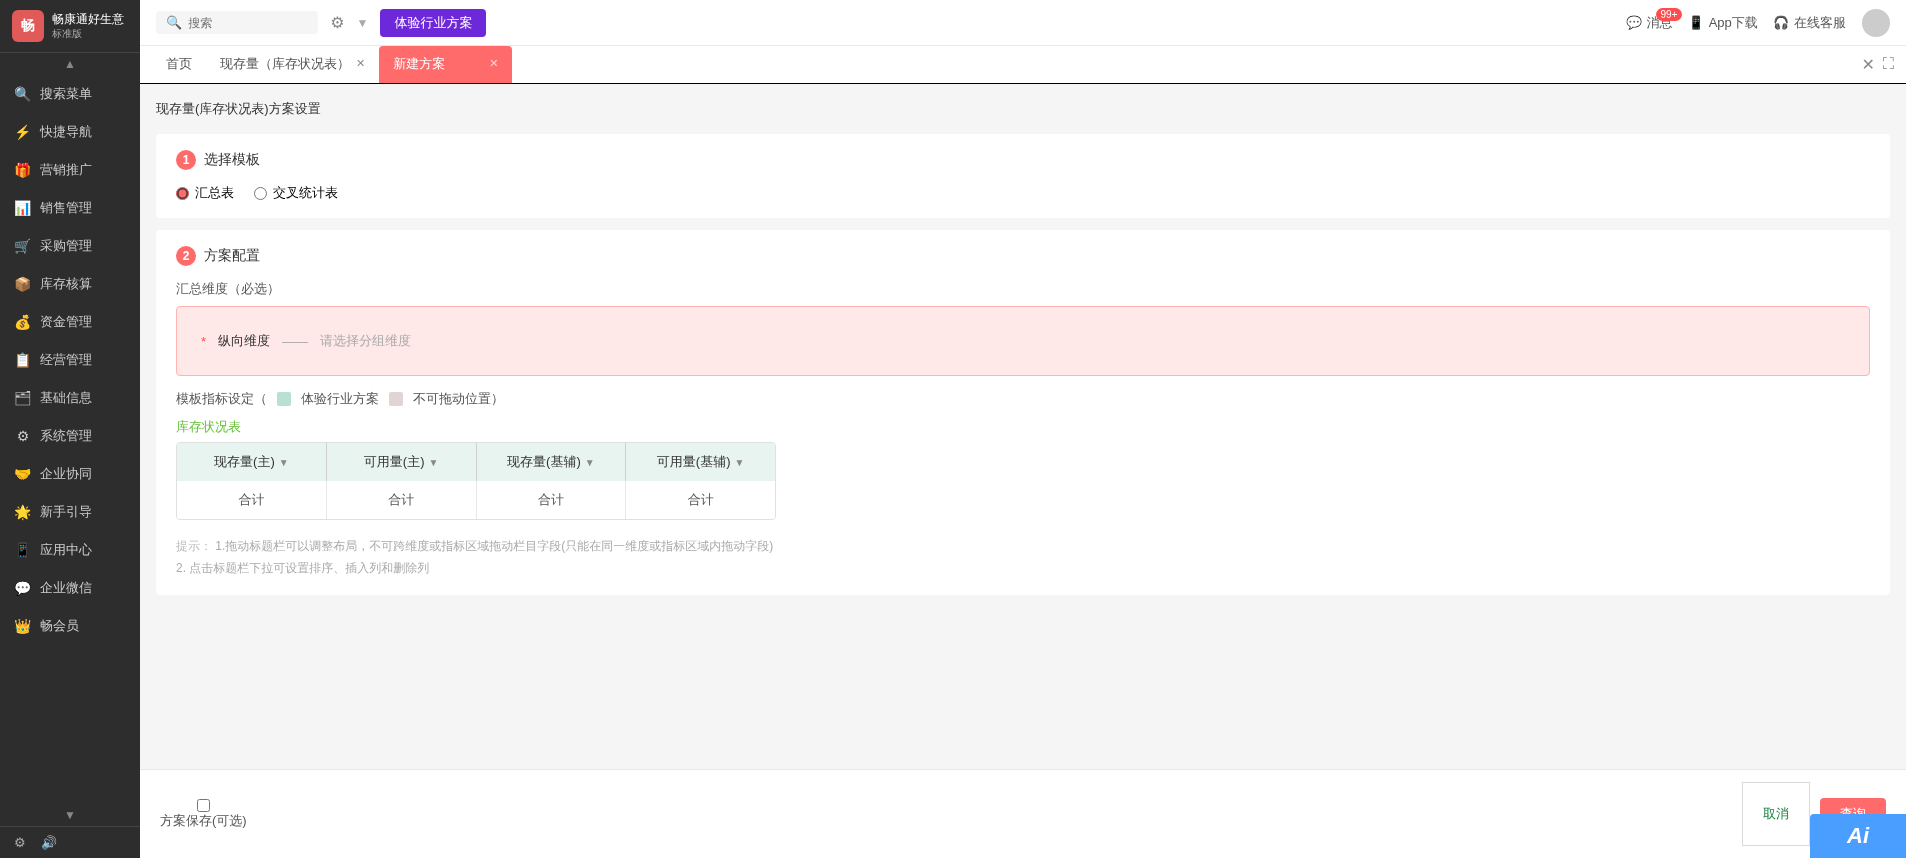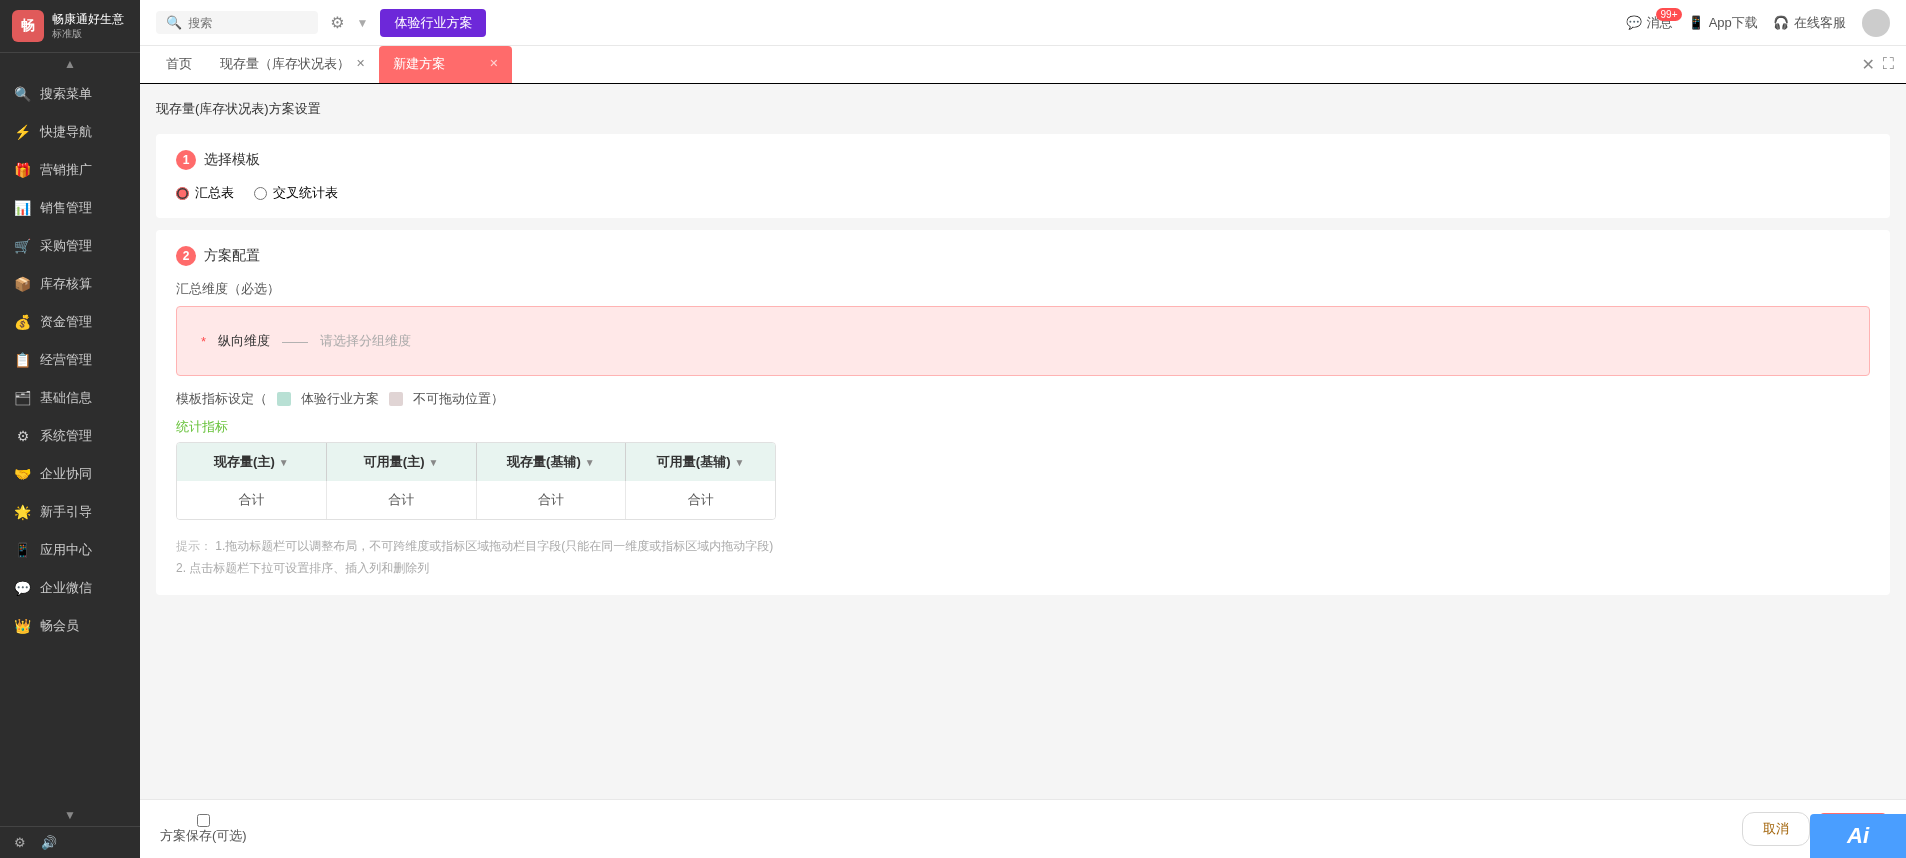--- a/index.html
+++ b/index.html
@@ -264,21 +264,20 @@
     .stats-table-header .col {
       flex: 1;
       display: flex;
       align-items: center;
       justify-content: center;
       padding: 10px 8px;
       border-right: 1px solid #d0d0d0;
       font-size: 13px;
       color: #333;
       gap: 4px;
-      font-weight: bold;
     }
     .stats-table-header .col:last-child { border-right: none; }
     .stats-table-body { display: flex; background: #fff; }
     .stats-table-body .col {
       flex: 1;
       display: flex;
       align-items: center;
       justify-content: center;
       padding: 10px 8px;
       border-right: 1px solid #e8e8e8;
@@ -299,25 +298,25 @@
       padding: 12px 20px;
       display: flex;
       align-items: center;
       justify-content: space-between;
       flex-shrink: 0;
     }
     .save-option { display: flex; align-items: center; gap: 0; font-size: 13px; color: #555; flex-direction: column; }
     .btn-cancel {
       background: #fff;
       border: 1px solid #d9d9d9;
-      border-radius: 12px;
-      padding: 7px 20px;
+      border-radius: 0;
+      padding: 22px 20px;
       font-size: 13px;
       cursor: pointer;
-      color: #a16207;
+      color: #15803d;
       margin-right: 10px;
     }
     .btn-query {
       background: #ff6b6b;
       color: white;
       border: none;
       border-radius: 4px;
       padding: 7px 20px;
       font-size: 13px;
       cursor: pointer;
@@ -510,21 +509,21 @@
       </div>
 
       <div class="indicator-settings">
         <span>模板指标设定（</span>
         <span class="indicator-badge"></span>
         <span>体验行业方案</span>
         <span class="indicator-badge disabled"></span>
         <span>不可拖动位置）</span>
       </div>
 
-      <div class="stats-label">统计指标</div>
+      <div class="stats-label">库存状况表</div>
       <div class="stats-table">
         <div class="stats-table-header">
           <div class="col">
             <span>现存量(主)</span>
             <span class="chevron-down">▼</span>
           </div>
           <div class="col">
             <span>可用量(主)</span>
             <span class="chevron-down">▼</span>
           </div>

